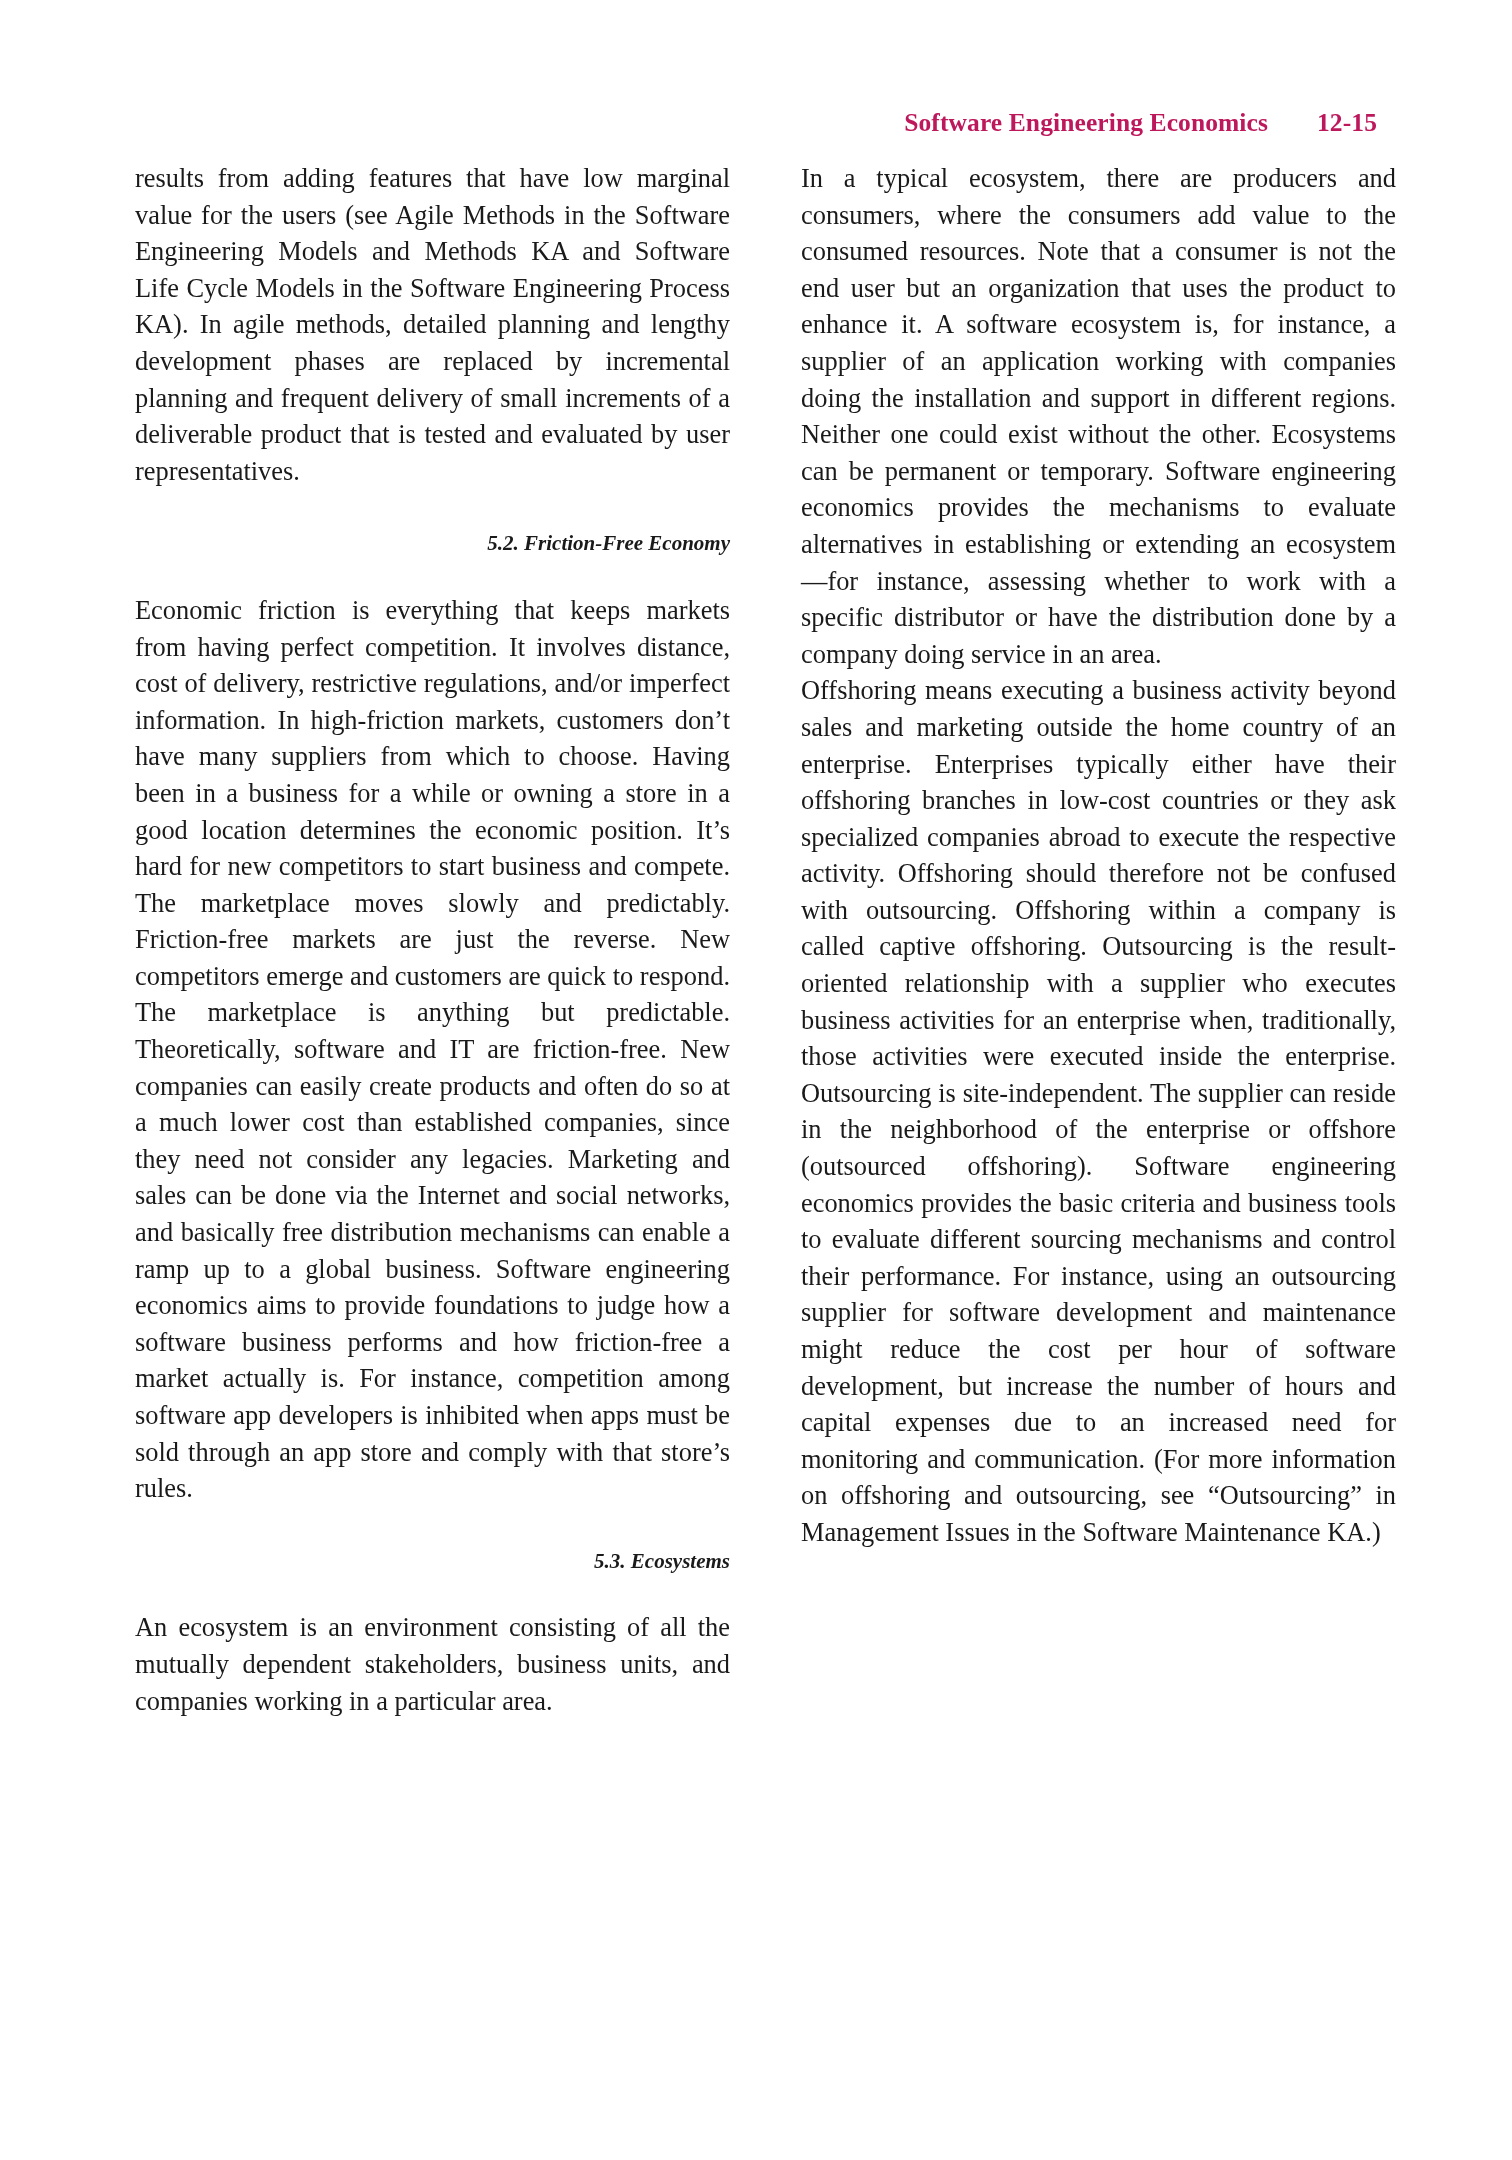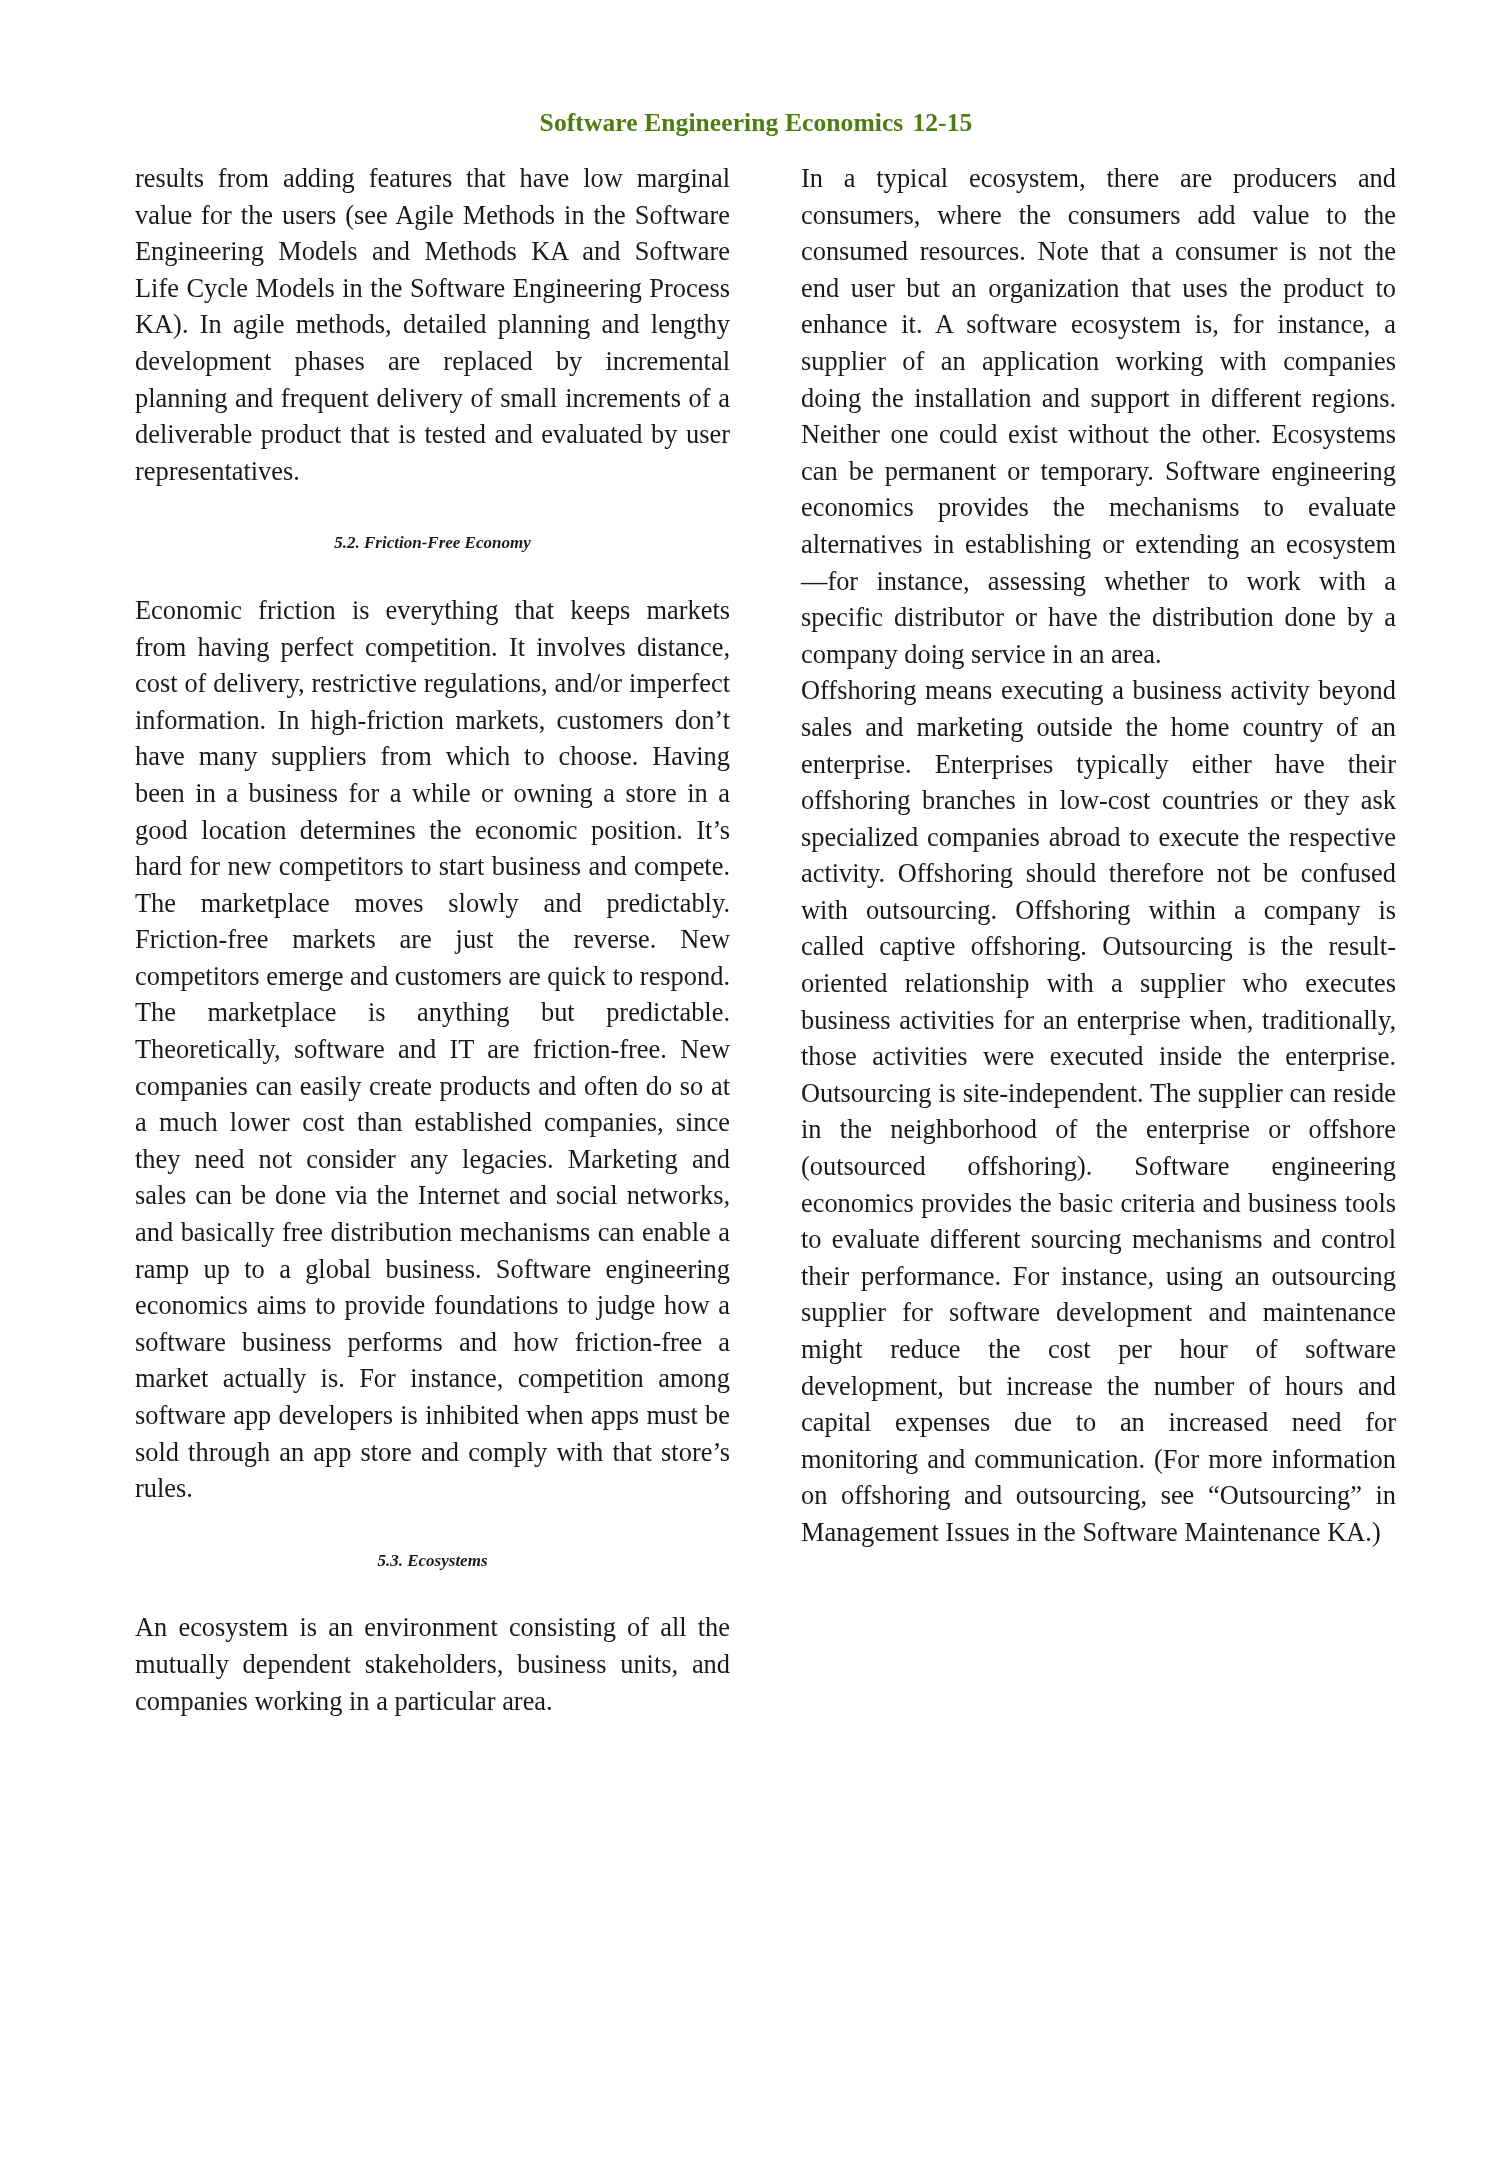--- a/index.html
+++ b/index.html
@@ -19,27 +19,28 @@
   }
 
   
   .running-head {
     position: absolute;
     top: 108px;
     left: 135px;
     right: 135px;
     height: 34px;
     display: flex;
-    justify-content: center;
+    justify-content: flex-end;
     align-items: baseline;
     font-weight: bold;
     font-size: 25.5px;
     letter-spacing: 0.1px;
-    color: #4d7c0f;
+    color: #be185d;
     white-space: nowrap;
+    gap: 40px;
   }
   .running-head .rh-title {
     font-weight: bold;
   }
   .running-head .rh-folio {
     font-weight: bold;
     margin-left: 9px;
   }
 
   
@@ -60,24 +61,24 @@
     margin: 0;
     font-size: 26.4px;
     line-height: 36.6px;
     text-align: justify;
     text-justify: inter-word;
     hyphens: none;
     color: #1a1a1a;
   }
   .sec-head {
     margin: 34px 0 30px 0;
-    font-size: 17px;
+    font-size: 21px;
     line-height: 36.6px;
     font-style: italic;
-    text-align: center;
+    text-align: right;
     color: #1a1a1a;
   }
   .para + .sec-head {
     margin-top: 36px;
   }
   .sec-head + .para {
     margin-top: 6px;
   }
 </style>
 </head>

